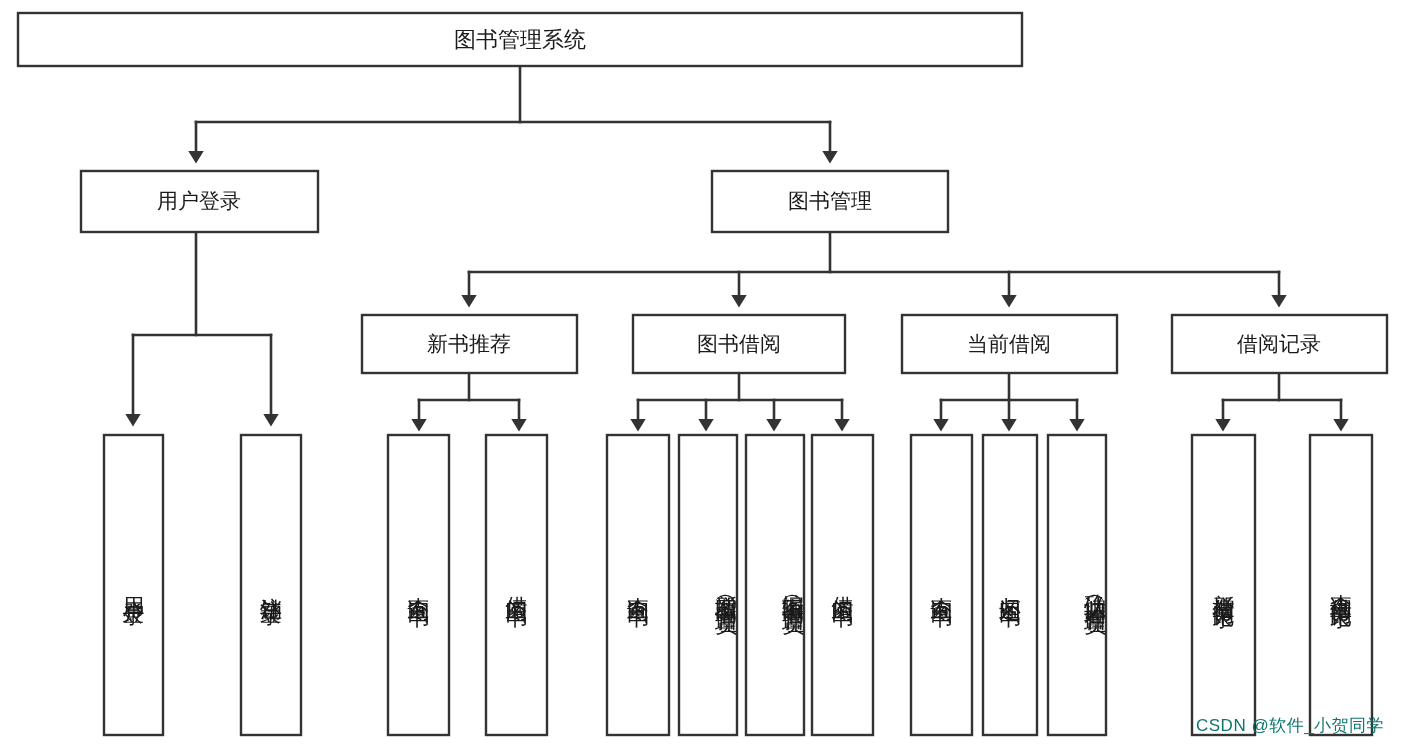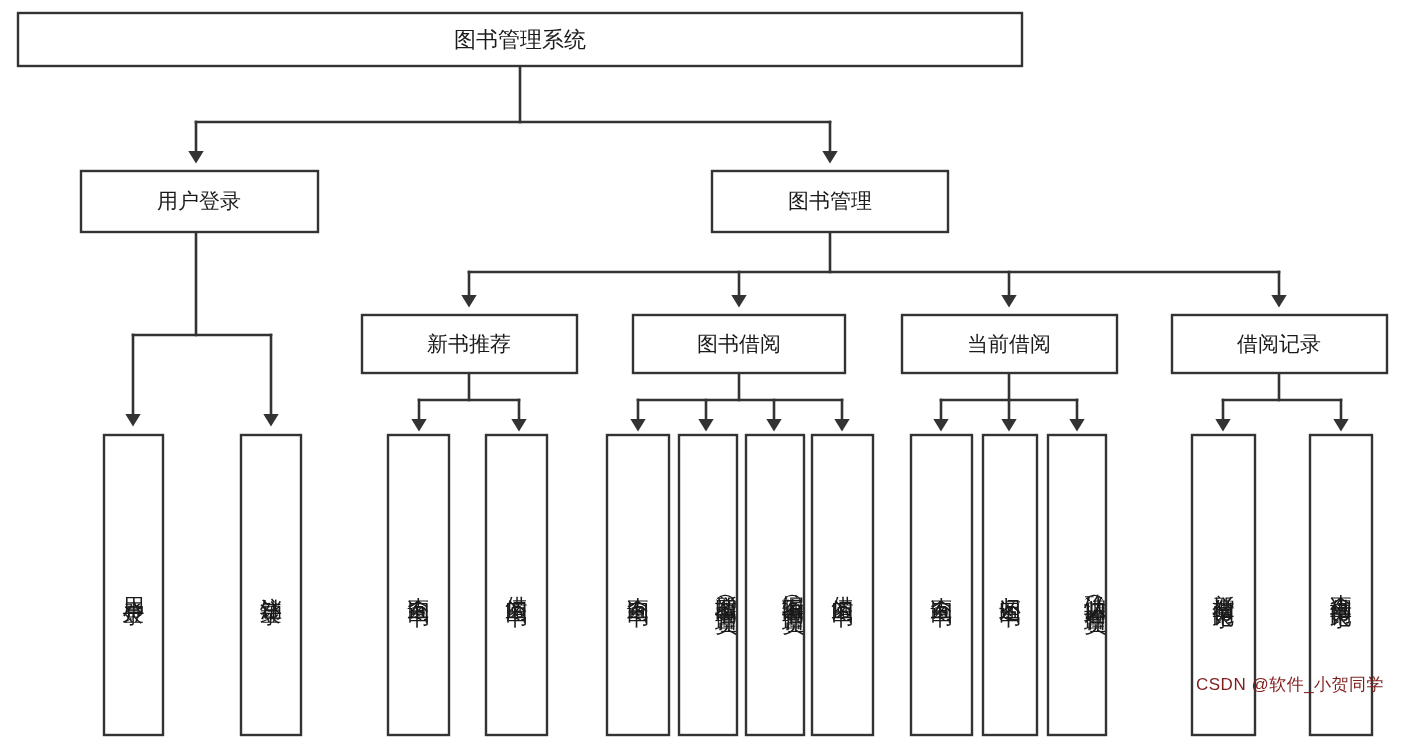--- a/index.html
+++ b/index.html
@@ -65,24 +65,24 @@
     justify-content: center;
     white-space: nowrap;
     pointer-events: none;
   }
   .vlabel.centered {
     align-items: center;
   }
   .watermark {
     position: absolute;
     left: 1196px;
-    top: 673px;
+    top: 714px;
     font-family: "Liberation Sans", "DejaVu Sans", sans-serif;
     font-size: 17px;
-    color: #7f1d1d;
+    color: #0f766e;
     white-space: nowrap;
     letter-spacing: 0.5px;
   }
 </style>
 </head>
 <body>
 
 <div id="diagram-root">
 
   <svg class="diagram" viewBox="0 0 1405 747">

